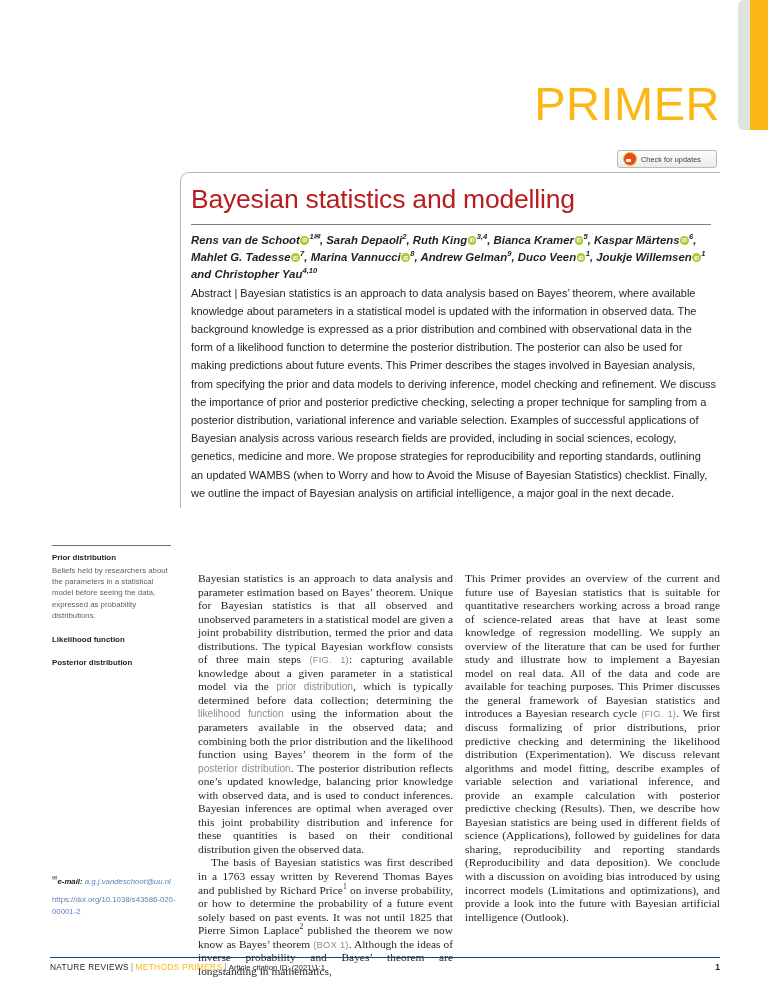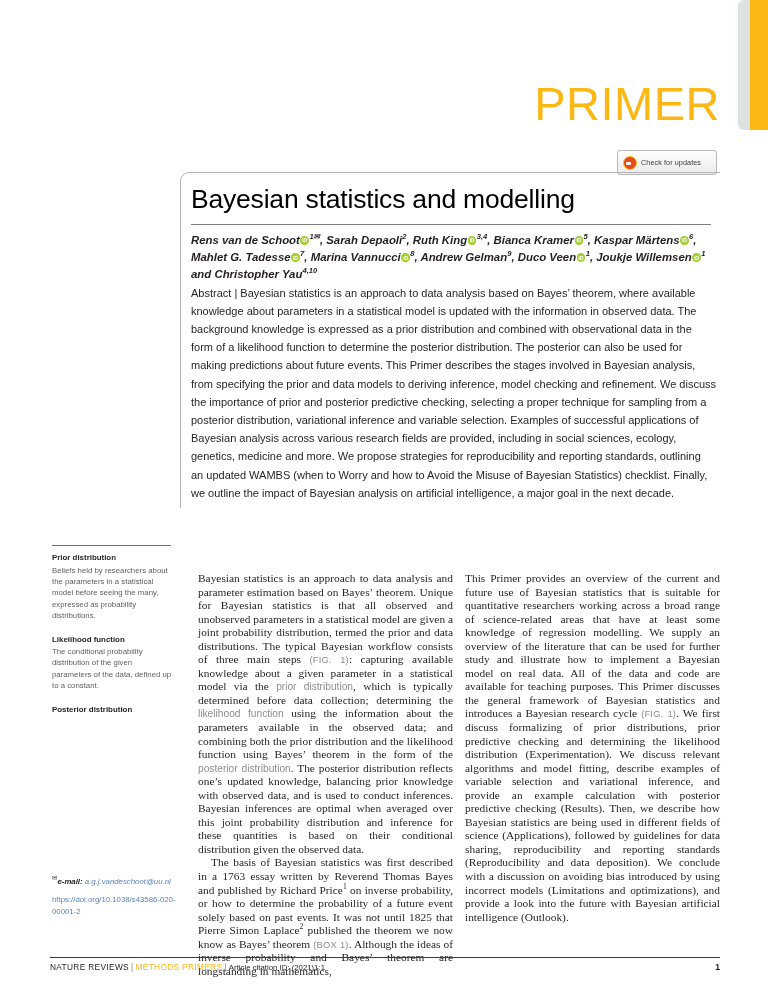--- a/index.html
+++ b/index.html
@@ -51,21 +51,21 @@
     font-weight: 400;
     font-family: "Liberation Sans", sans-serif;
   }
 
   
   #check-updates {
     position: absolute;
     top: 150px;
     left: 617px;
     width: 100px;
-    height: 25px;
+    height: 18px;
     border: 1px solid #b9b9b9;
     border-radius: 3px;
     background: linear-gradient(#fdfdfd, #ebebeb);
     display: flex;
     align-items: center;
     gap: 4px;
     padding: 0 5px;
     box-sizing: border-box;
   }
   #check-updates .cfu-icon {
@@ -101,21 +101,21 @@
     border-top: 1px solid #b5b5b5;
     border-left: 1px solid #b5b5b5;
     border-top-left-radius: 9px;
     box-sizing: border-box;
     padding: 10px 0 0 10px;
   }
   #article-title {
     font-size: 26.5px;
     line-height: 32px;
     font-weight: 400;
-    color: #000000;
+    color: #b91c1c;
     letter-spacing: -0.2px;
     margin: 0 0 9px 0;
     font-family: "Liberation Sans", sans-serif;
   }
   #authors-rule {
     border-top: 1px solid #7d7d7d;
     width: 520px;
     margin: 0 0 7px 0;
   }
   #author-list {
@@ -302,25 +302,24 @@
   <div id="authors-rule"></div>
   <div id="author-list">Rens van de Schoot<span class="orcid"></span><sup class="aff">1</sup><span class="env-icon">✉</span>, Sarah Depaoli<sup class="aff">2</sup>, Ruth King<span class="orcid"></span><sup class="aff">3,4</sup>, Bianca Kramer<span class="orcid"></span><sup class="aff">5</sup>, Kaspar Märtens<span class="orcid"></span><sup class="aff">6</sup>, Mahlet G. Tadesse<span class="orcid"></span><sup class="aff">7</sup>, Marina Vannucci<span class="orcid"></span><sup class="aff">8</sup>, Andrew Gelman<sup class="aff">9</sup>, Duco Veen<span class="orcid"></span><sup class="aff">1</sup>, Joukje Willemsen<span class="orcid"></span><sup class="aff">1</sup> and Christopher Yau<sup class="aff">4,10</sup></div>
   <div id="abstract-text"><span class="abs-label">Abstract | </span><span>Bayesian statistics is an approach to data analysis based on Bayes’ theorem, where available knowledge about parameters in a statistical model is updated with the information in observed data. The background knowledge is expressed as a prior distribution and combined with observational data in the form of a likelihood function to determine the posterior distribution. The posterior can also be used for making predictions about future events. This Primer describes the stages involved in Bayesian analysis, from specifying the prior and data models to deriving inference, model checking and refinement. We discuss the importance of prior and posterior predictive checking, selecting a proper technique for sampling from a posterior distribution, variational inference and variable selection. Examples of successful applications of Bayesian analysis across various research fields are provided, including in social sciences, ecology, genetics, medicine and more. We propose strategies for reproducibility and reporting standards, outlining an updated WAMBS (when to Worry and how to Avoid the Misuse of Bayesian Statistics) checklist. Finally, we outline the impact of Bayesian analysis on artificial intelligence, a major goal in the next decade.</span></div>
 </div>
 
 <div id="glossary">
   <div id="glossary-rule"></div>
   <div id="glossary-entries">
       <div class="gloss-entry">
         <div class="gloss-term">Prior distribution</div>
-        <div class="gloss-def">Beliefs held by researchers about the parameters in a statistical model before seeing the many, expressed as probability distributions.</div>
+        <div class="gloss-def">Beliefs held by researchers about the parameters in a statistical model before seeing the data, expressed as probability distributions.</div>
       </div>
       <div class="gloss-entry">
         <div class="gloss-term">Likelihood function</div>
-        <div class="gloss-def">The conditional probability distribution of the given parameters of the data, defined up to a constant.</div>
       </div>
       <div class="gloss-entry">
         <div class="gloss-term">Posterior distribution</div>
       </div>
     </div>
 </div>
 
 <div id="contact-block">
   <div id="email-line">
     <span class="env">✉</span><span class="elabel">e-mail:</span>

